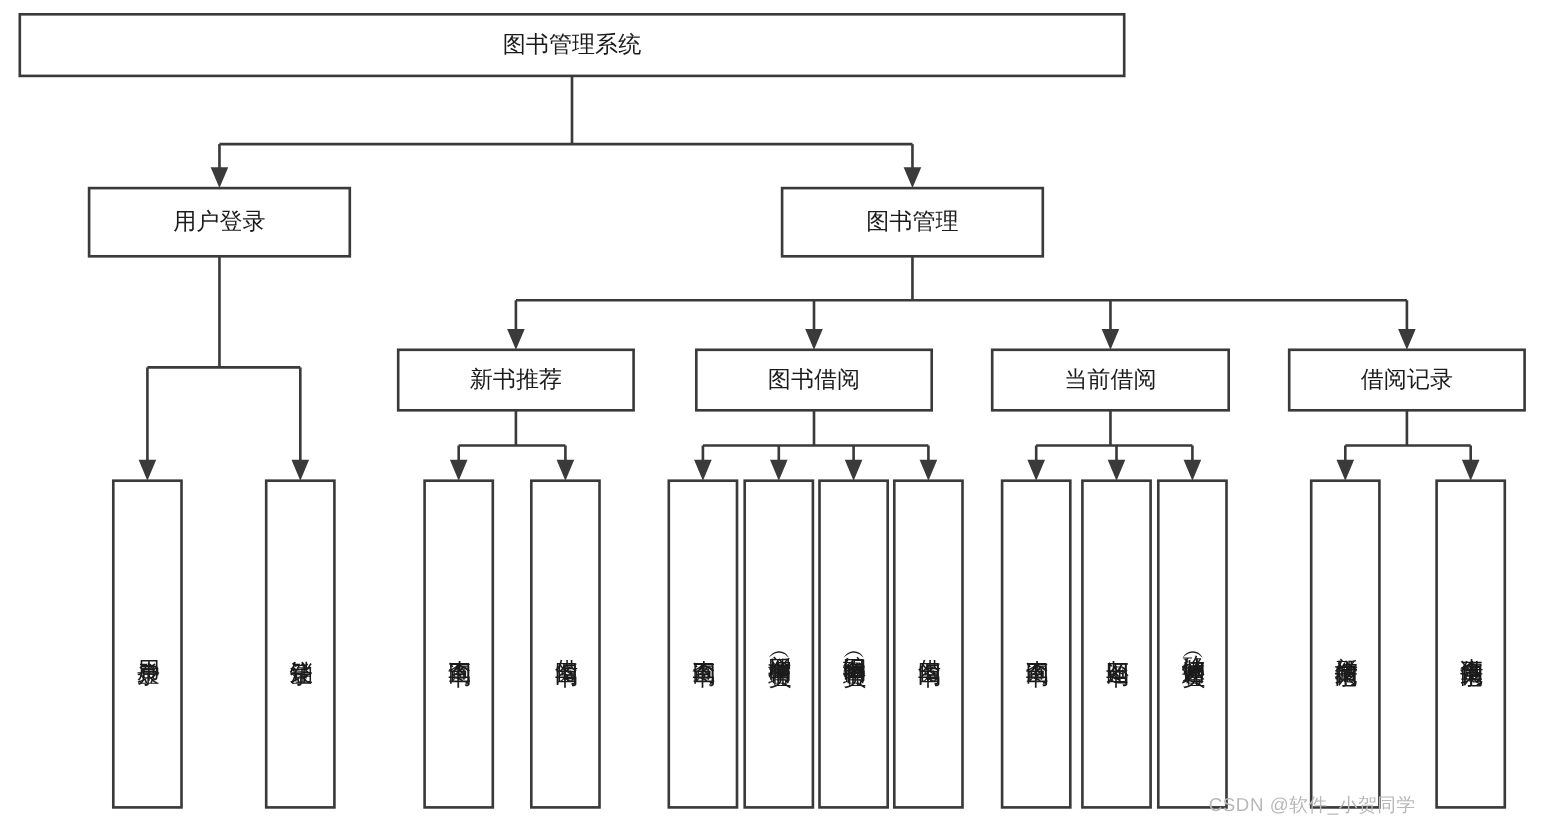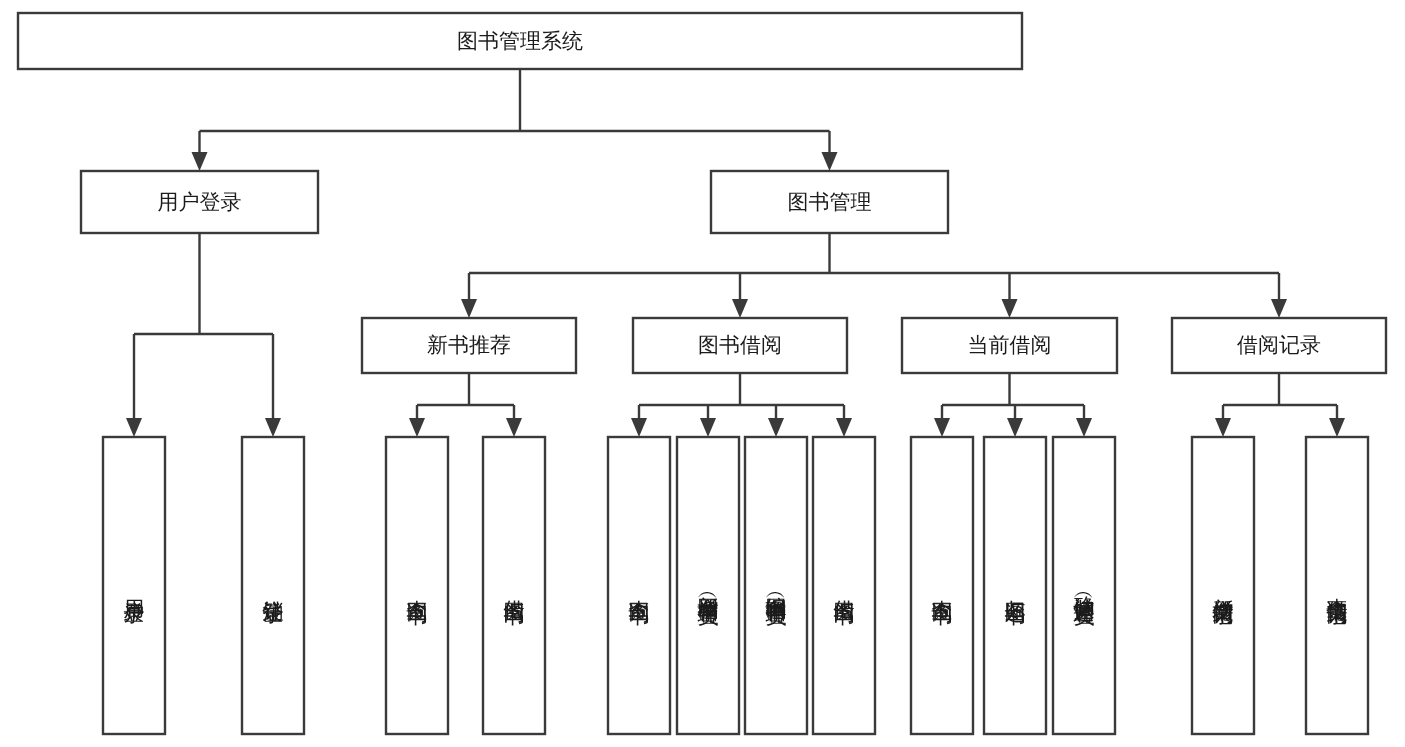--- a/index.html
+++ b/index.html
@@ -175,13 +175,14 @@
       <div class="node-label-v" style="left: 680px; top: 445px; width: 56px; height: 281px; display: flex; align-items: center; justify-content: center;">新增图书（管理员）</div>
       <div class="node-label-v" style="left: 748px; top: 445px; width: 56px; height: 281px; display: flex; align-items: center; justify-content: center;">编辑图书（管理员）</div>
       <div class="node-label-v" style="left: 816px; top: 445px; width: 56px; height: 281px; display: flex; align-items: center; justify-content: center;">借阅图书</div>
       <div class="node-label-v" style="left: 914px; top: 445px; width: 56px; height: 281px; display: flex; align-items: center; justify-content: center;">查询图书</div>
       <div class="node-label-v" style="left: 987px; top: 445px; width: 56px; height: 281px; display: flex; align-items: center; justify-content: center;">归还图书</div>
       <div class="node-label-v" style="left: 1056px; top: 445px; width: 56px; height: 281px; display: flex; align-items: center; justify-content: center;">确认归还（管理员）</div>
       <div class="node-label-v" style="left: 1195px; top: 445px; width: 56px; height: 281px; display: flex; align-items: center; justify-content: center;">新增借阅记录</div>
       <div class="node-label-v" style="left: 1309px; top: 445px; width: 56px; height: 281px; display: flex; align-items: center; justify-content: center;">查询借阅记录</div>
     </div>
 
+  <div class="watermark">CSDN @软件_小贺同学</div>
 </div>
 
 </body></html>

